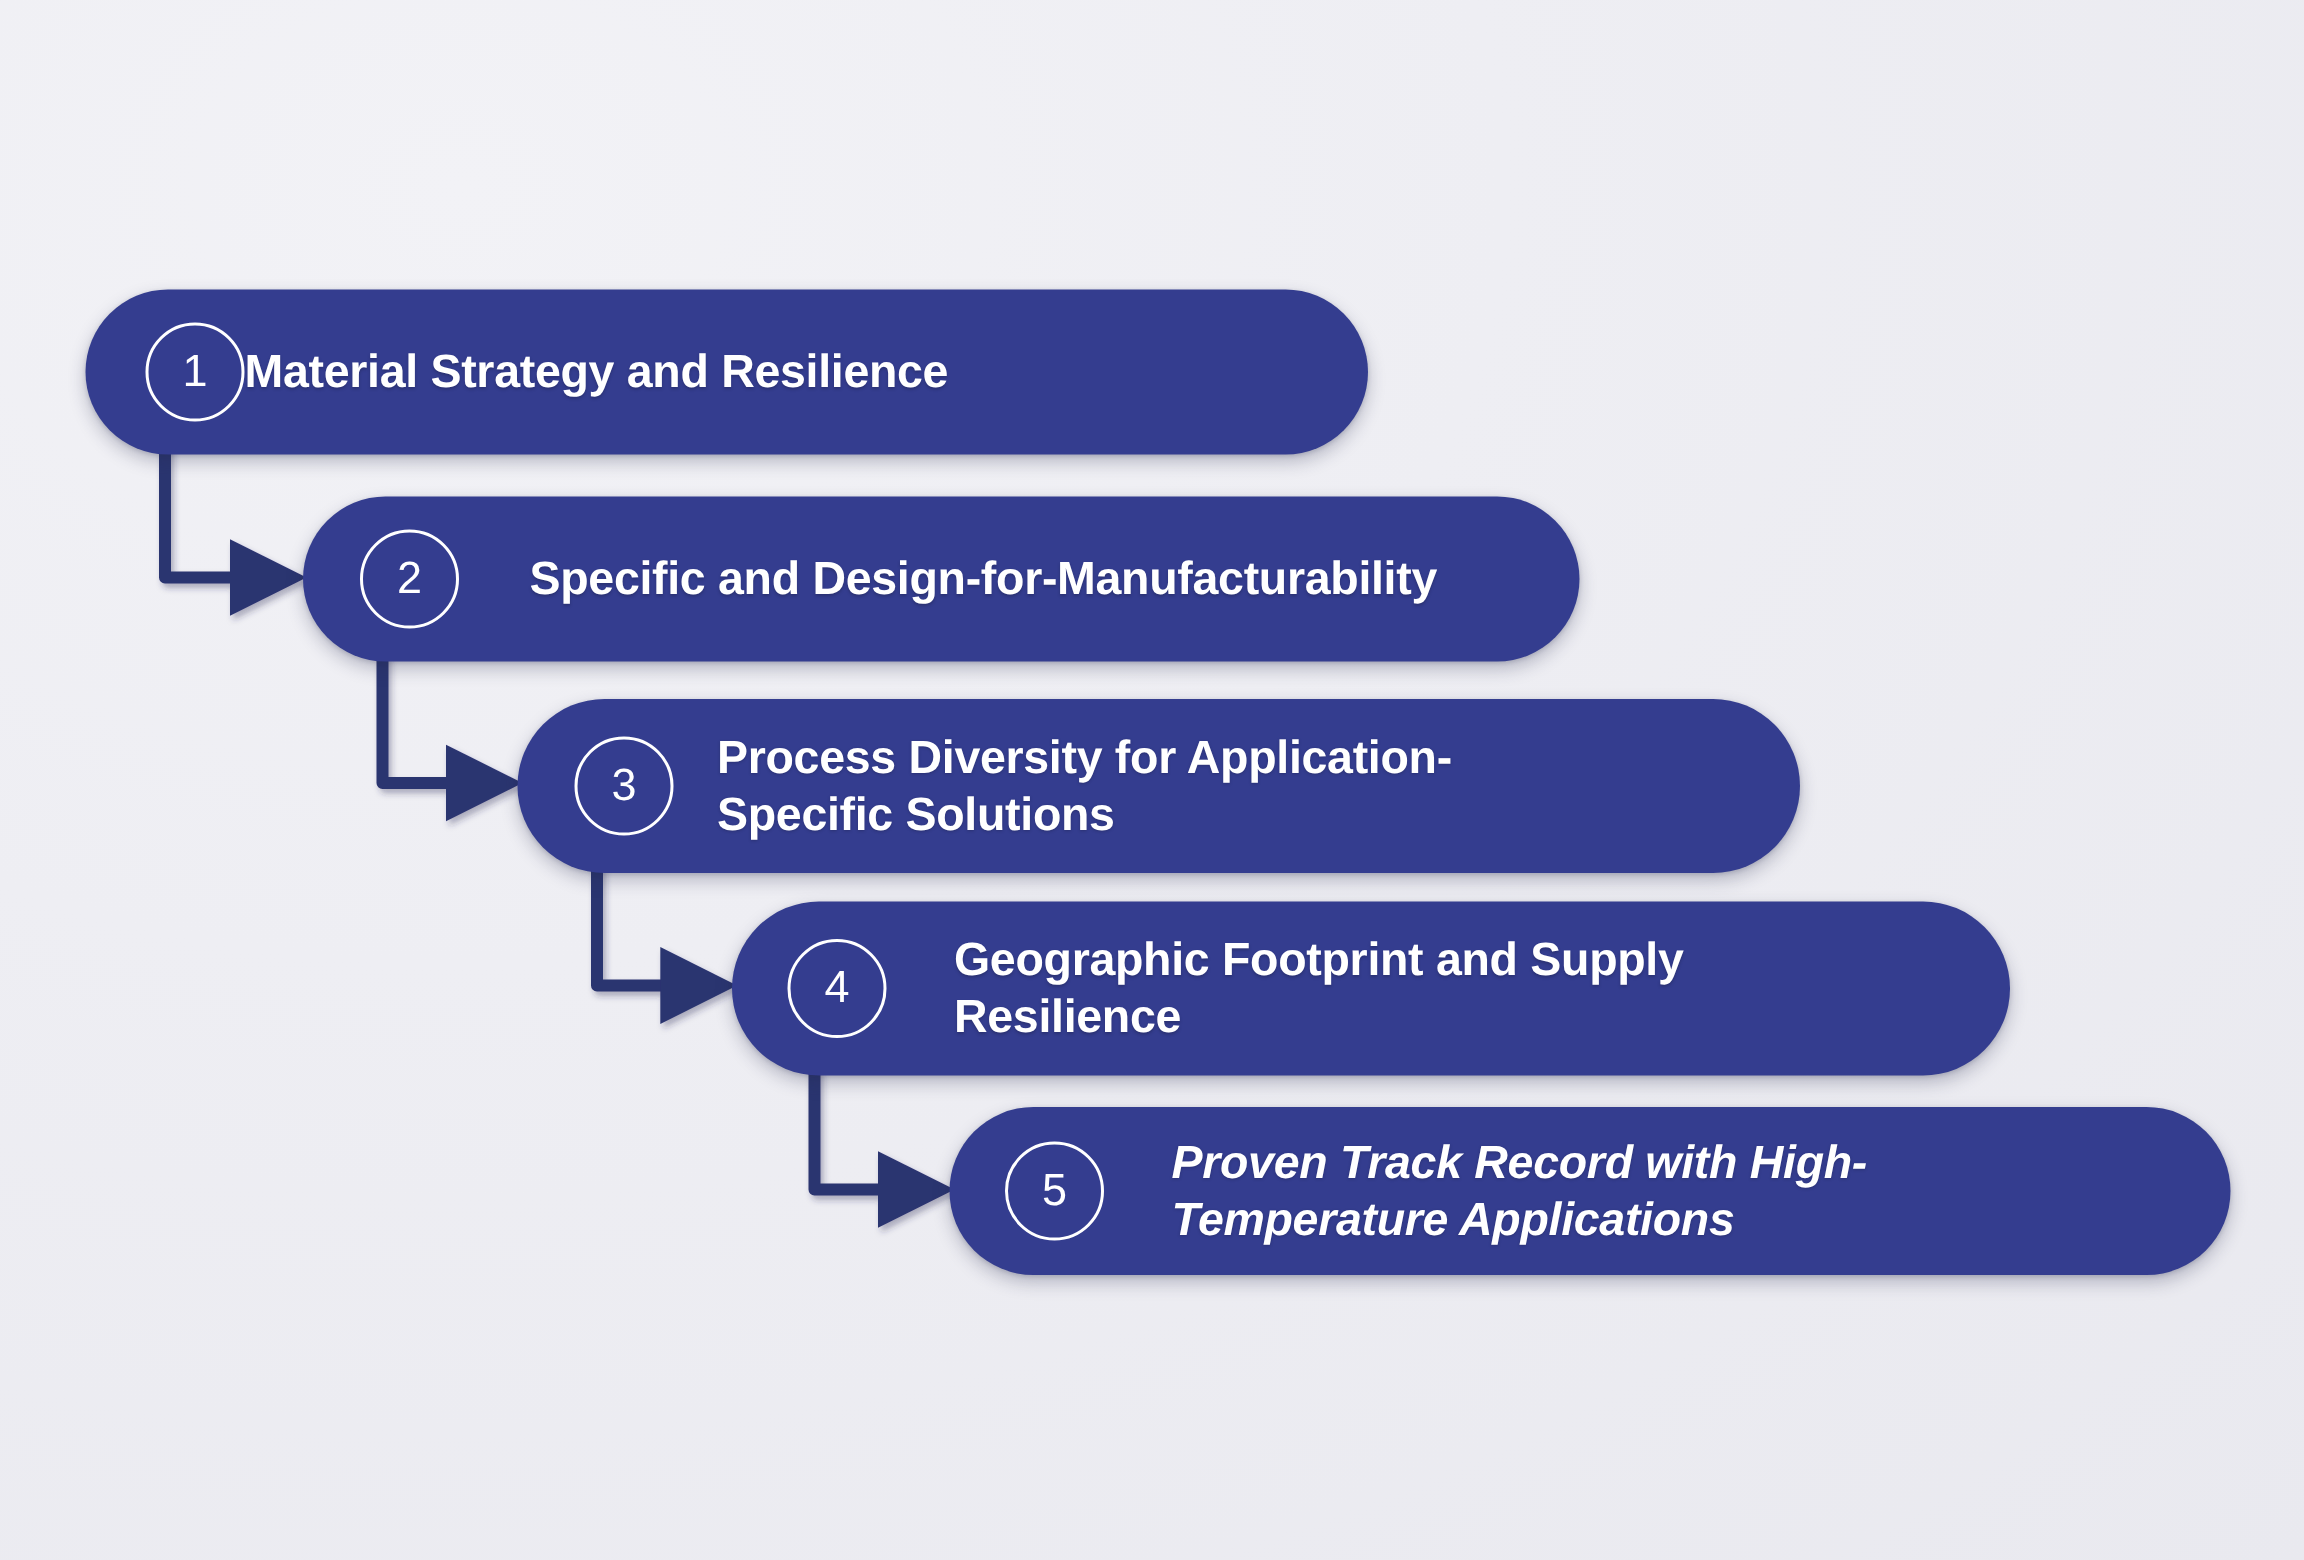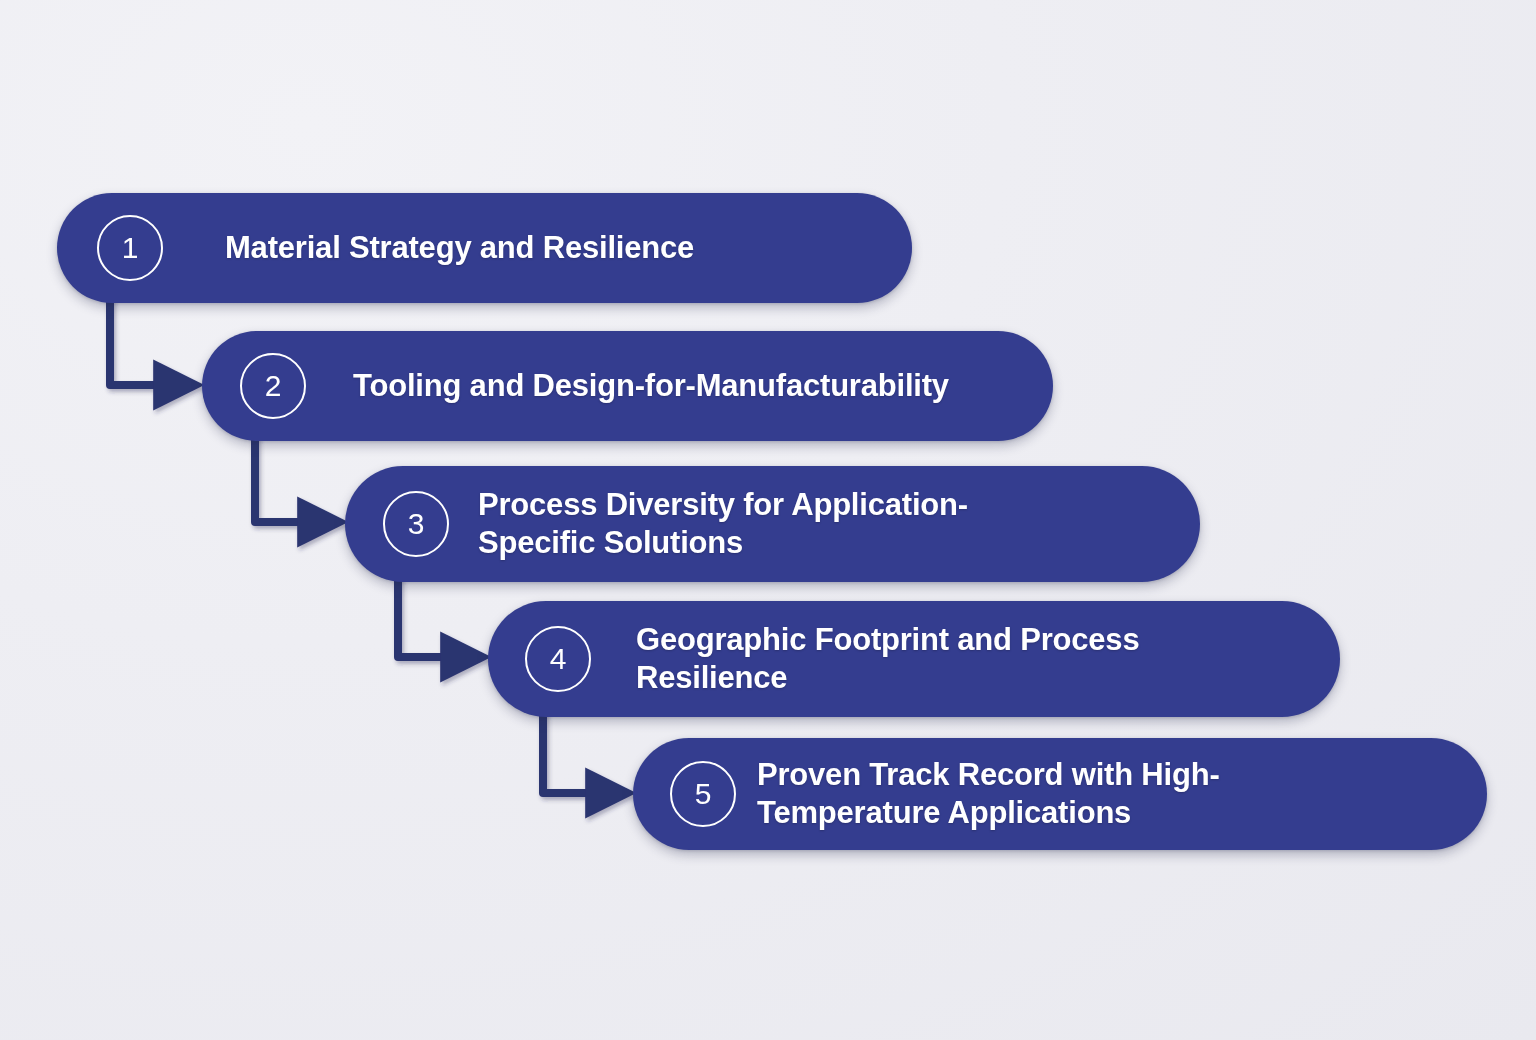--- a/index.html
+++ b/index.html
@@ -42,33 +42,33 @@
     font-weight:bold;
     font-size:31px;
     line-height:1.22;
     letter-spacing:-0.2px;
     white-space:pre-line;
     text-shadow:0 1px 2px rgba(25,28,60,0.35);
   }
 
   
   .s1 { left:57px;  top:193px; width:855px; height:110px; padding-left:40px; }
-  .s1 .step-label { margin-left:62px; }
+  .s1 .step-label { }
 
   .s2 { left:202px; top:331px; width:851px; height:110px; padding-left:38px; }
   .s2 .step-label { margin-left:47px; }
 
   .s3 { left:345px; top:466px; width:855px; height:116px; padding-left:38px; }
   .s3 .step-label { margin-left:29px; }
 
   .s4 { left:488px; top:601px; width:852px; height:116px; padding-left:37px; }
   .s4 .step-label { margin-left:45px; }
 
   .s5 { left:633px; top:738px; width:854px; height:112px; padding-left:37px; }
-  .s5 .step-label { margin-left:21px; }
+  .s5 .step-label { margin-left:45px;font-style:italic; }
 </style>
 </head>
 <body>
 
 <div id="stage">
 
   <svg id="connectors" viewBox="0 0 1536 1040" width="1536" height="1040">
     <defs>
       <filter id="connShadow" x="-40%" y="-40%" width="200%" height="200%">
         <feDropShadow dx="2" dy="3" stdDeviation="2.2" flood-color="#2a2f55" flood-opacity="0.35"></feDropShadow>
@@ -90,36 +90,36 @@
     <div class="badge">
       <span>1</span>
     </div>
     <div class="step-label">Material Strategy and Resilience</div>
   </div>
 
   <div class="step s2" style="background:#343d8f;">
     <div class="badge">
       <span>2</span>
     </div>
-    <div class="step-label">Tooling and Design-for-Manufacturability</div>
+    <div class="step-label">Specific and Design-for-Manufacturability</div>
   </div>
 
   <div class="step s3" style="background:#343d8f;">
     <div class="badge">
       <span>3</span>
     </div>
     <div class="step-label">Process Diversity for Application-
 Specific Solutions</div>
   </div>
 
   <div class="step s4" style="background:#343d8f;">
     <div class="badge">
       <span>4</span>
     </div>
-    <div class="step-label">Geographic Footprint and Process
+    <div class="step-label">Geographic Footprint and Supply
 Resilience</div>
   </div>
 
   <div class="step s5" style="background:#343d8f;">
     <div class="badge">
       <span>5</span>
     </div>
     <div class="step-label">Proven Track Record with High-
 Temperature Applications</div>
   </div>

